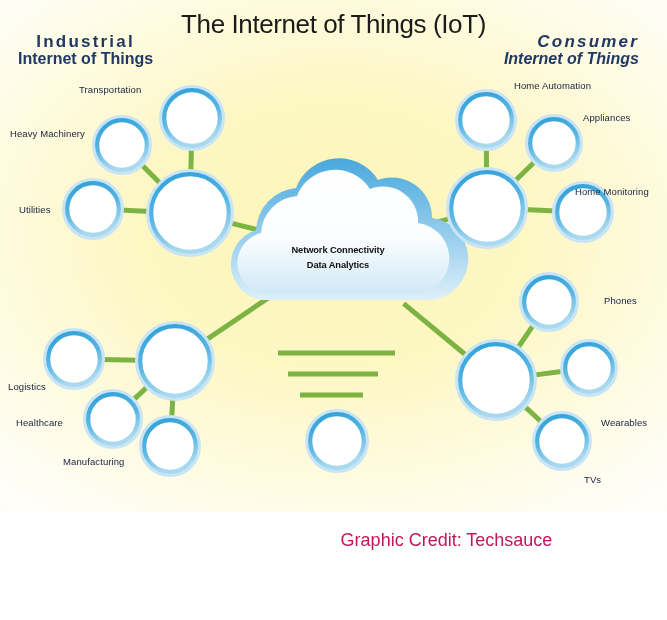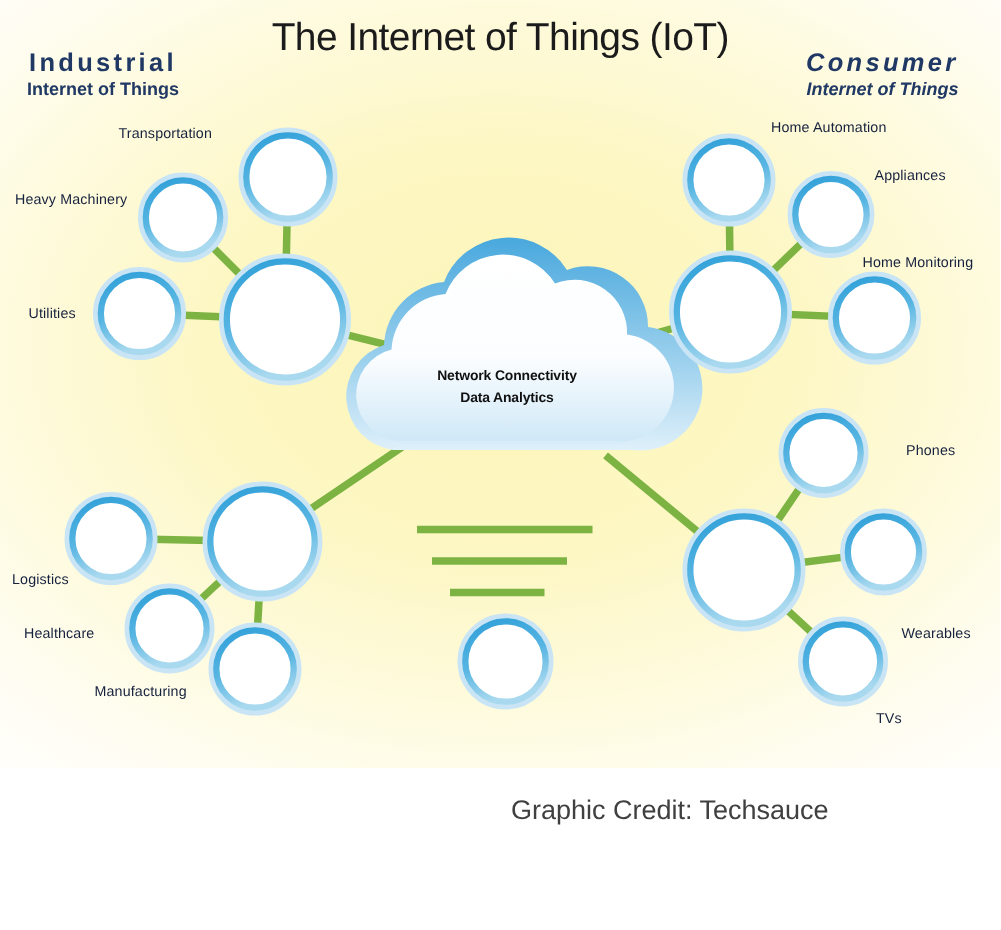--- a/index.html
+++ b/index.html
@@ -19,33 +19,33 @@
     position:absolute;left:0;top:9px;width:667px;text-align:center;
     font-size:26px;font-weight:normal;color:#1b1b1b;letter-spacing:-0.4px;
     font-family:"Liberation Sans", sans-serif;
   }
   .side-head{position:absolute;color:#1f3864;}
   .side-head .big{
     font-size:17px;font-weight:bold;letter-spacing:2.2px;line-height:20px;
     color:#1f3864;white-space:nowrap;
   }
   .side-head .sub{
-    font-size:12px;font-weight:bold;line-height:14px;color:#1f3864;white-space:nowrap;
+    font-size:16px;font-weight:bold;line-height:14px;color:#1f3864;white-space:nowrap;
   }
   #head-left{left:18px;top:32px;text-align:center;}
   #head-right{right:28px;top:32px;text-align:right;font-style:italic;}
   #head-right .big{letter-spacing:2.2px;}
   .node-label{
     position:absolute;font-size:9.5px;color:#16213e;white-space:nowrap;
     font-family:"Liberation Sans", sans-serif;letter-spacing:0.1px;
   }
   .credit{
     position:absolute;left:0;top:530px;width:667px;text-align:center;
     padding-right:18px;box-sizing:border-box;
-    font-size:18px;color:#404040;
+    font-size:18px;color:#be185d;
   }
   .credit span{display:inline-block;transform:translateX(122px);}
   .cloud-text{
     position:absolute;left:258px;top:243px;width:160px;text-align:center;
     font-size:9.3px;font-weight:bold;color:#101010;line-height:15px;
     letter-spacing:-0.1px;
   }
 </style>
 </head>
 <body>
@@ -478,20 +478,20 @@
 
   <div id="labels">
       <div class="node-label" style="left: 79px; top: 84px;">Transportation</div>
       <div class="node-label" style="left: 10px; top: 128px;">Heavy Machinery</div>
       <div class="node-label" style="left: 19px; top: 204px;">Utilities</div>
       <div class="node-label" style="left: 8px; top: 381px;">Logistics</div>
       <div class="node-label" style="left: 16px; top: 417px;">Healthcare</div>
       <div class="node-label" style="left: 63px; top: 456px;">Manufacturing</div>
       <div class="node-label" style="left: 502px; top: 80px; margin-left: 12px;">Home Automation</div>
       <div class="node-label" style="left: 583px; top: 112px;">Appliances</div>
-      <div class="node-label" style="left: 575px; top: 170px;">Home Monitoring</div>
+      <div class="node-label" style="left: 575px; top: 186px;">Home Monitoring</div>
       <div class="node-label" style="left: 604px; top: 295px;">Phones</div>
       <div class="node-label" style="left: 601px; top: 417px;">Wearables</div>
       <div class="node-label" style="left: 584px; top: 474px;">TVs</div>
     </div>
 
   <div class="credit"><span>Graphic Credit: Techsauce</span></div>
 </div>
 
 </body></html>

